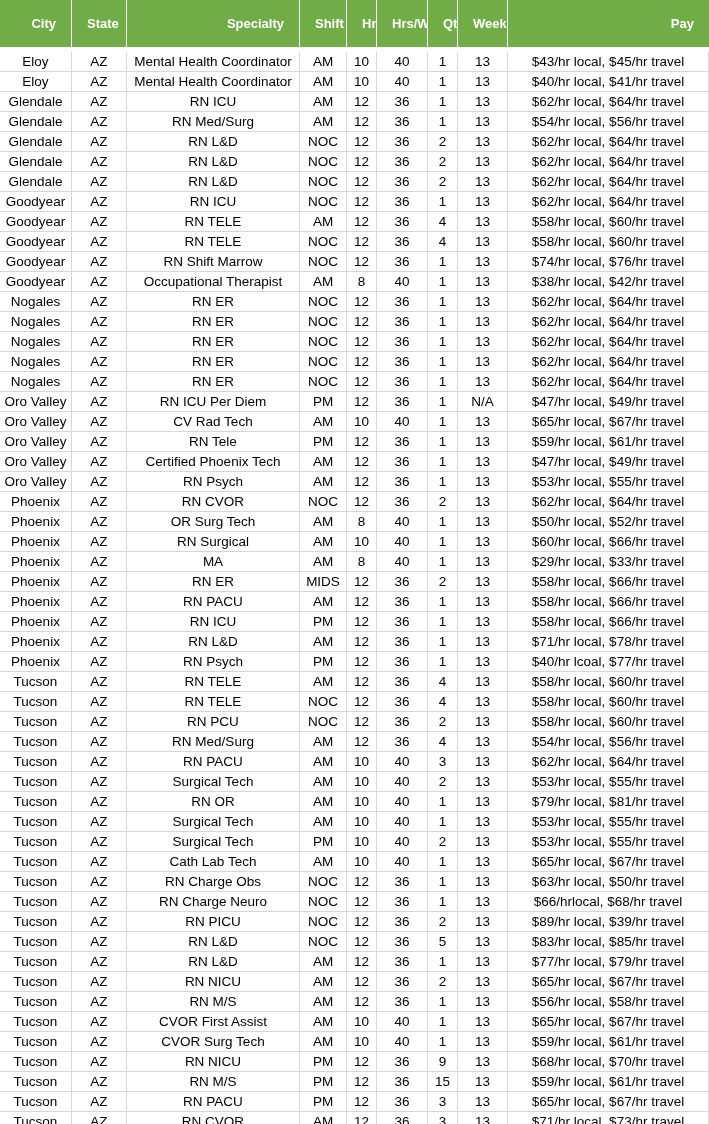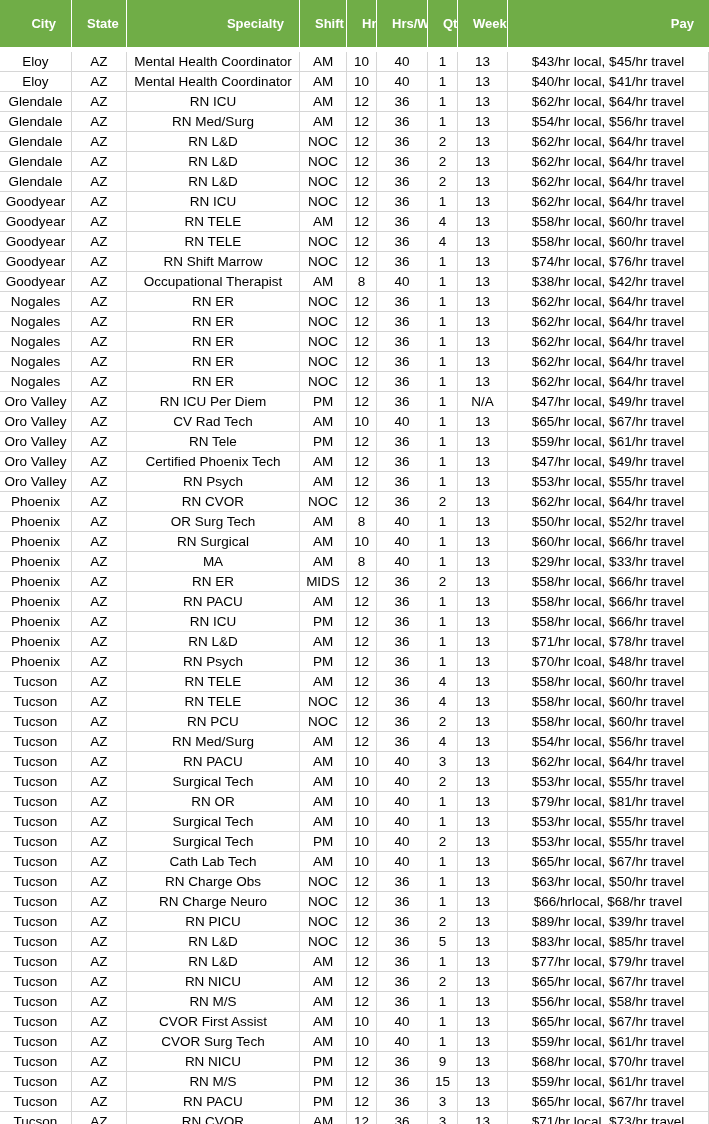--- a/index.html
+++ b/index.html
@@ -432,21 +432,21 @@
       </tr>
       <tr>
         <td>Phoenix</td>
         <td>AZ</td>
         <td>RN Psych</td>
         <td>PM</td>
         <td>12</td>
         <td>36</td>
         <td>1</td>
         <td>13</td>
-        <td>$70/hr lcoal, $48/hr travel</td>
+        <td>$40/hr lcoal, $77/hr travel</td>
       </tr>
       <tr>
         <td>Tucson</td>
         <td>AZ</td>
         <td>RN TELE</td>
         <td>AM</td>
         <td>12</td>
         <td>36</td>
         <td>4</td>
         <td>13</td>

